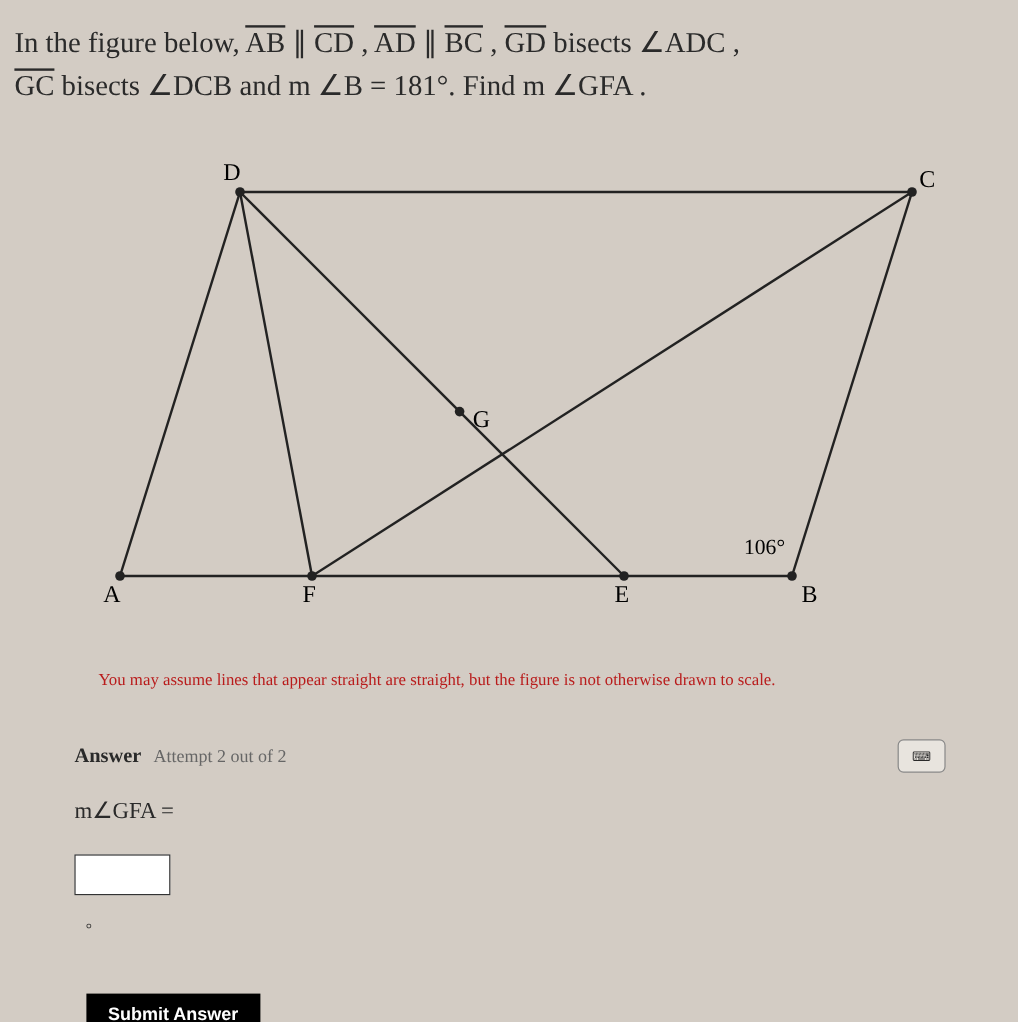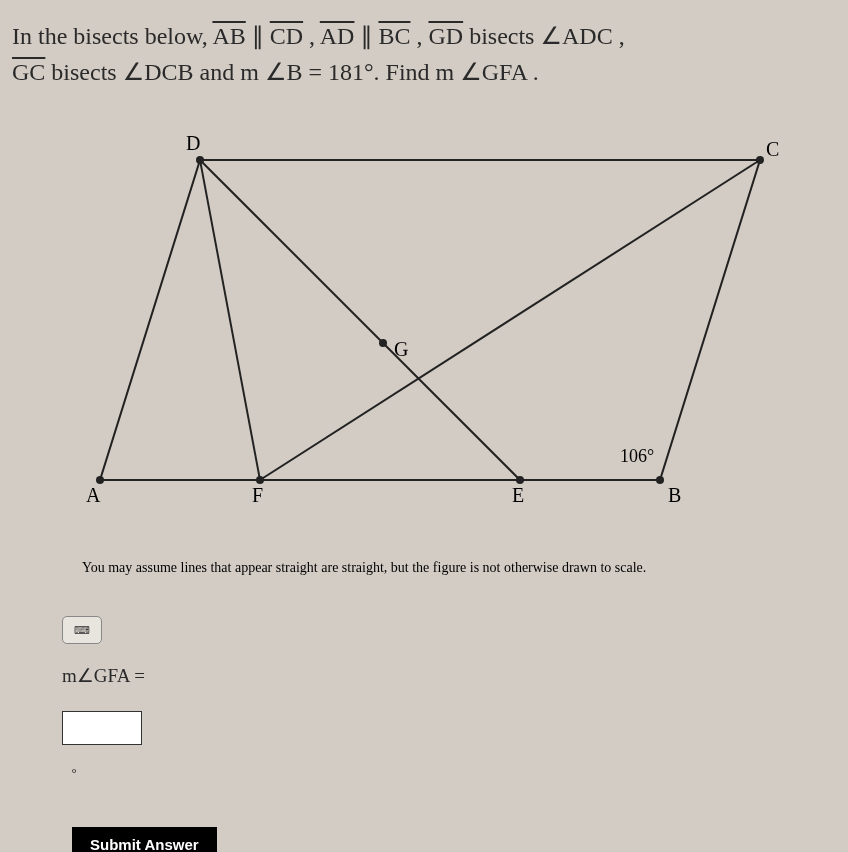--- a/index.html
+++ b/index.html
@@ -26,21 +26,21 @@
   .problem .math { }
   .figure {
     position: relative;
     width: 760px;
     height: 420px;
     margin: 30px auto 10px auto;
   }
   .figure svg { display:block; }
   .note {
     font-size: 14px;
-    color: #000000;
+    color: #b91c1c;
     margin: 20px 0 40px 70px;
   }
   .answer-row {
     display:flex;
     align-items:center;
     justify-content: space-between;
     margin: 0 40px 20px 50px;
   }
   .answer-label { font-size: 17px; }
   .answer-label b { font-weight:bold; }
@@ -88,21 +88,21 @@
   }
   .ptlabel { font-family: Georgia, serif; font-size:20px; }
   .anglabel { font-family: Georgia, serif; font-size:18px; }
 </style>
 </head>
 <body>
 
 <div class="page">
 
   <div class="problem">
-    <span>In the bisects below, </span>
+    <span>In the figure below, </span>
     <span class="ov math">AB</span>
     <span> ∥ </span>
     <span class="ov math">CD</span>
     <span>, </span>
     <span class="ov math">AD</span>
     <span> ∥ </span>
     <span class="ov math">BC</span>
     <span>, </span>
     <span class="ov math">GD</span>
     <span> bisects </span>
@@ -154,20 +154,24 @@
       <text class="ptlabel" x="146" y="30">D</text>
       <text class="ptlabel" x="726" y="36">C</text>
       <text class="ptlabel" x="354" y="236">G</text>
       <text class="anglabel" x="580" y="342">106°</text>
     </svg>
   </div>
 
   <div class="note">You may assume lines that appear straight are straight, but the figure is not otherwise drawn to scale.</div>
 
   <div class="answer-row">
+    <div class="answer-label">
+      <b>Answer</b>
+      <span class="attempt">Attempt 2 out of 2</span>
+    </div>
     <div class="kbd">
       <span>⌨</span>
     </div>
   </div>
 
   <div class="input-row">
     <span class="mlabel">
       m∠<span class="math">GFA</span> =
     </span>
     <input class="ans-input" type="text" value="" style="">

